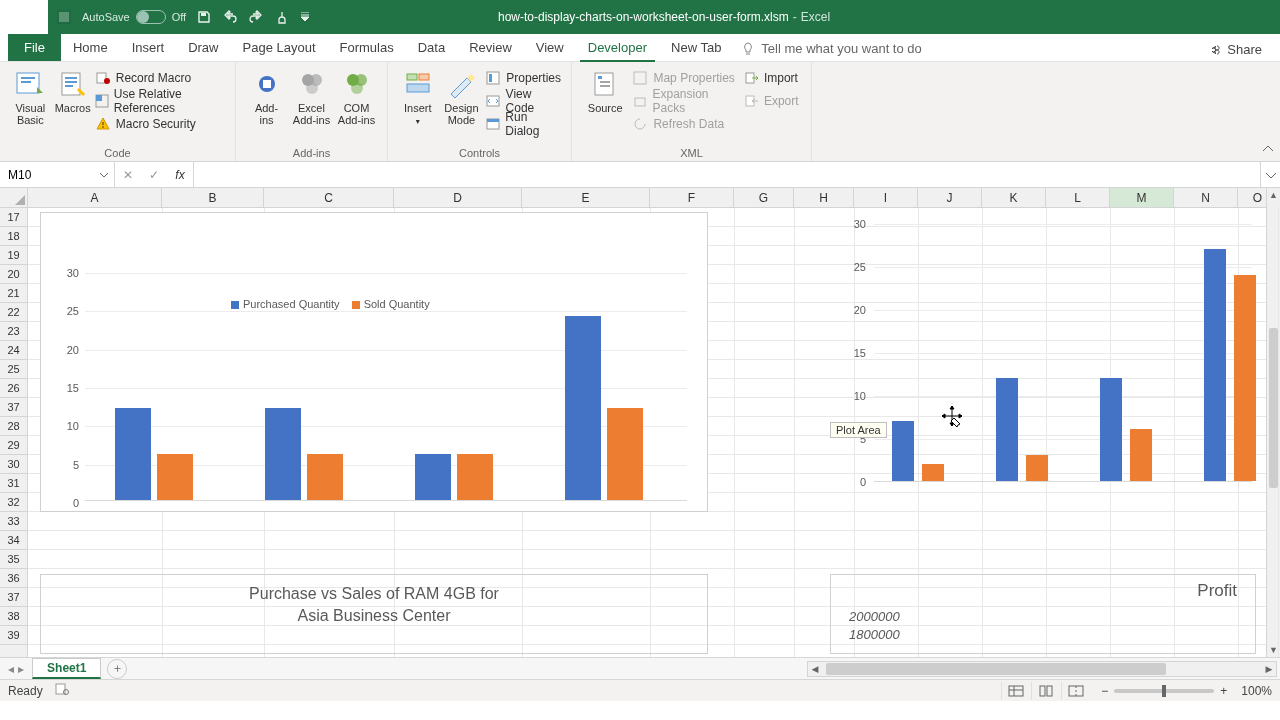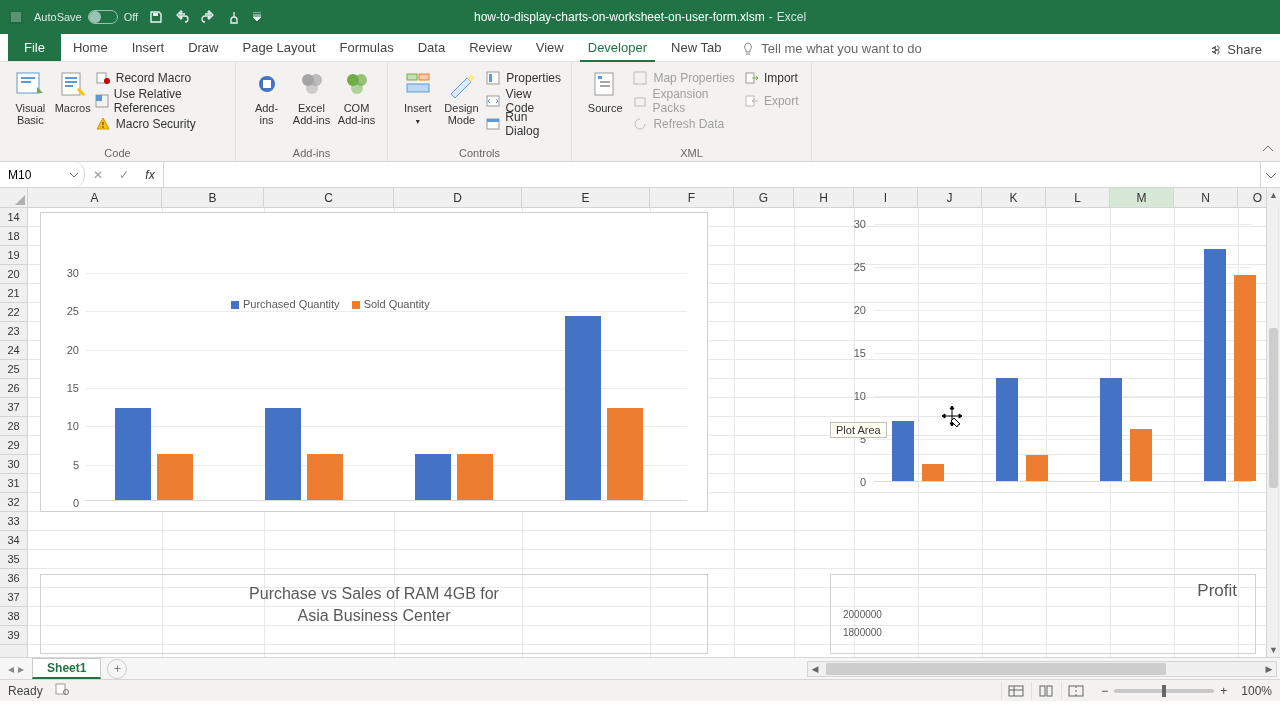--- a/index.html
+++ b/index.html
@@ -1,18 +1,18 @@
 <!DOCTYPE html>
 <html><head>
 <meta charset="utf-8">
 <style>
   * { box-sizing: border-box; font-family: "Segoe UI", Arial, sans-serif; }
   body { margin:0; padding:0; width:1280px; height:720px; overflow:hidden; background:#fff; }
   
-  .titlebar { height:34px; background:#217346; color:#fff; display:flex; align-items:center; font-size:12px; position:relative; }
+  .titlebar { height:34px; background:#217346; color:#fff; display:flex; align-items:center; font-size:12px; position:relative;margin-left:48px; }
   .titlebar .left { display:flex; align-items:center; gap:10px; padding:0 8px; }
   .qat-icon { width:16px; height:16px; display:inline-flex; align-items:center; justify-content:center; opacity:.9; }
   .autosave { display:flex; align-items:center; gap:6px; color:#d9e9e0; font-size:11px; }
   .toggle { width:30px; height:14px; border:1px solid #9cc3b2; border-radius:8px; position:relative; }
   .toggle::after { content:""; width:12px; height:12px; background:#9cc3b2; border-radius:50%; position:absolute; left:0; top:0; }
   .title-center { position:absolute; left:50%; transform:translateX(-50%); display:flex; align-items:center; gap:4px; }
   .title-text { color:#fff; }
   .title-dim { color:#d0e5db; }
   .titlebar .right { margin-left:auto; display:flex; align-items:center; gap:16px; padding:0 0 0 8px; }
   .winbtn { width:46px; height:34px; display:flex; align-items:center; justify-content:center; }
@@ -32,21 +32,21 @@
   .rgroup-body { display:flex; align-items:flex-start; gap:4px; }
   .bigbtn { display:flex; flex-direction:column; align-items:center; width:48px; font-size:11px; color:#333; text-align:center; line-height:12px; gap:2px; padding-top:2px; }
   .bigbtn .ic { width:32px; height:32px; display:flex; align-items:center; justify-content:center; }
   .vlist { display:flex; flex-direction:column; gap:3px; font-size:12px; color:#333; padding-top:2px; }
   .vlist .row { display:flex; align-items:center; gap:5px; height:20px; }
   .vlist .row.disabled { color:#a0a0a0; }
   .mini-ic { width:16px; height:16px; display:inline-flex; align-items:center; justify-content:center; }
   .collapse-caret { position:absolute; right:4px; bottom:4px; width:16px; height:16px; display:flex; align-items:center; justify-content:center; }
   
   .fbar { height:26px; border-bottom:1px solid #d6d6d6; display:flex; align-items:stretch; font-size:12px; }
-  .namebox { width:85px; border-right:1px solid #d6d6d6; display:flex; align-items:center; padding:0 6px; justify-content:space-between;border-radius:11px; }
+  .namebox { width:115px; border-right:1px solid #d6d6d6; display:flex; align-items:center; padding:0 6px; justify-content:space-between; }
   .namebox input { border:none; outline:none; width:60px; font-size:12px; }
   .fbar-icons { display:flex; align-items:center; border-right:1px solid #d6d6d6; }
   .fbar-icons span { width:26px; display:flex; align-items:center; justify-content:center; color:#999; }
   .formula-input { flex:1; padding:0 6px; display:flex; align-items:center; }
   .formula-input input { width:100%; border:none; outline:none; }
   .fbar-expand { width:20px; border-left:1px solid #d6d6d6; display:flex; align-items:center; justify-content:center; color:#666; }
   
   .gridwrap { position:relative; height:469px; background:#fff; }
   .colhdr { position:absolute; top:0; left:28px; right:0; height:20px; background:#f0f0f0; border-bottom:1px solid #d4d4d4; display:flex; }
   .colhdr .ch { border-right:1px solid #d4d4d4; text-align:center; font-size:12px; color:#333; line-height:20px; }
@@ -79,21 +79,21 @@
   .chart2wrap .yaxis { left:8px; width:28px; }
   .chart2wrap .plot2 { position:absolute; left:44px; top:16px; right:4px; height:258px; border-bottom:1px solid #d9d9d9; }
   .chart2wrap .barpair .bar { width:22px; }
   .tooltip { position:absolute; background:#fffef2; border:1px solid #bfbfbf; font-size:11px; padding:1px 5px; color:#333; }
   .movecursor { position:absolute; width:18px; height:18px; }
   .movecursor svg { overflow:visible; }
   .chart3 { position:absolute; left:12px; top:366px; width:668px; height:80px; border:1px solid #d0d0d0; }
   .chart3-title { text-align:center; font-size:16px; color:#595959; padding-top:8px; line-height:22px; }
   .chart4 { position:absolute; left:802px; top:366px; width:426px; height:80px; border:1px solid #d0d0d0; }
   .chart4 .ct { position:absolute; right:18px; top:6px; font-size:17px; color:#595959; }
-  .chart4 .yv { position:absolute; left:12px; font-size:10px; color:#595959; }
+  .chart4 .yv { position:absolute; left:18px; font-size:13px; color:#595959;font-style:italic; }
   .chart4 .wm { position:absolute; left:54px; right:8px; top:40px; font-size:24px; font-weight:700; color:#e9e9e9; letter-spacing:1px; font-style:italic; }
   
   .sheetbar { height:22px; border-top:1px solid #d6d6d6; display:flex; align-items:center; background:#f6f6f6; font-size:12px; position:relative; }
   .sheetbar .nav { display:flex; gap:4px; padding:0 8px; color:#888; }
   .sheettab { padding:2px 14px; background:#fff; border:1px solid #ccc; border-bottom:2px solid #217346; color:#217346; font-weight:600; margin-top:-1px; }
   .addsheet { width:20px; height:20px; margin-left:6px; border:1px solid #ccc; border-radius:50%; display:flex; align-items:center; justify-content:center; color:#666; }
   .hscroll { margin-left:auto; height:16px; flex:0 0 470px; background:#f0f0f0; border:1px solid #d4d4d4; position:relative; margin-right:3px; display:flex; align-items:center; }
   .hscroll .arr { width:14px; text-align:center; color:#666; font-size:9px; }
   .hscroll .track { flex:1; position:relative; height:14px; }
   .hscroll .thumb { position:absolute; left:4px; width:340px; top:1px; bottom:1px; background:#cdcdcd; border-radius:2px; }
@@ -441,21 +441,21 @@
       <div class="ch" style="width: 60px;">H</div>
       <div class="ch" style="width: 64px;">I</div>
       <div class="ch" style="width: 64px;">J</div>
       <div class="ch" style="width: 64px;">K</div>
       <div class="ch" style="width: 64px;">L</div>
       <div class="ch sel" style="width: 64px;">M</div>
       <div class="ch" style="width: 64px;">N</div>
       <div class="ch" style="width: 40px;">O</div>
     </div>
   <div class="rowhdr" id="rowhdr">
-      <div class="rh">14</div>
+      <div class="rh">17</div>
       <div class="rh">18</div>
       <div class="rh">19</div>
       <div class="rh">20</div>
       <div class="rh">21</div>
       <div class="rh">22</div>
       <div class="rh">23</div>
       <div class="rh">24</div>
       <div class="rh">25</div>
       <div class="rh">26</div>
       <div class="rh">37</div>

